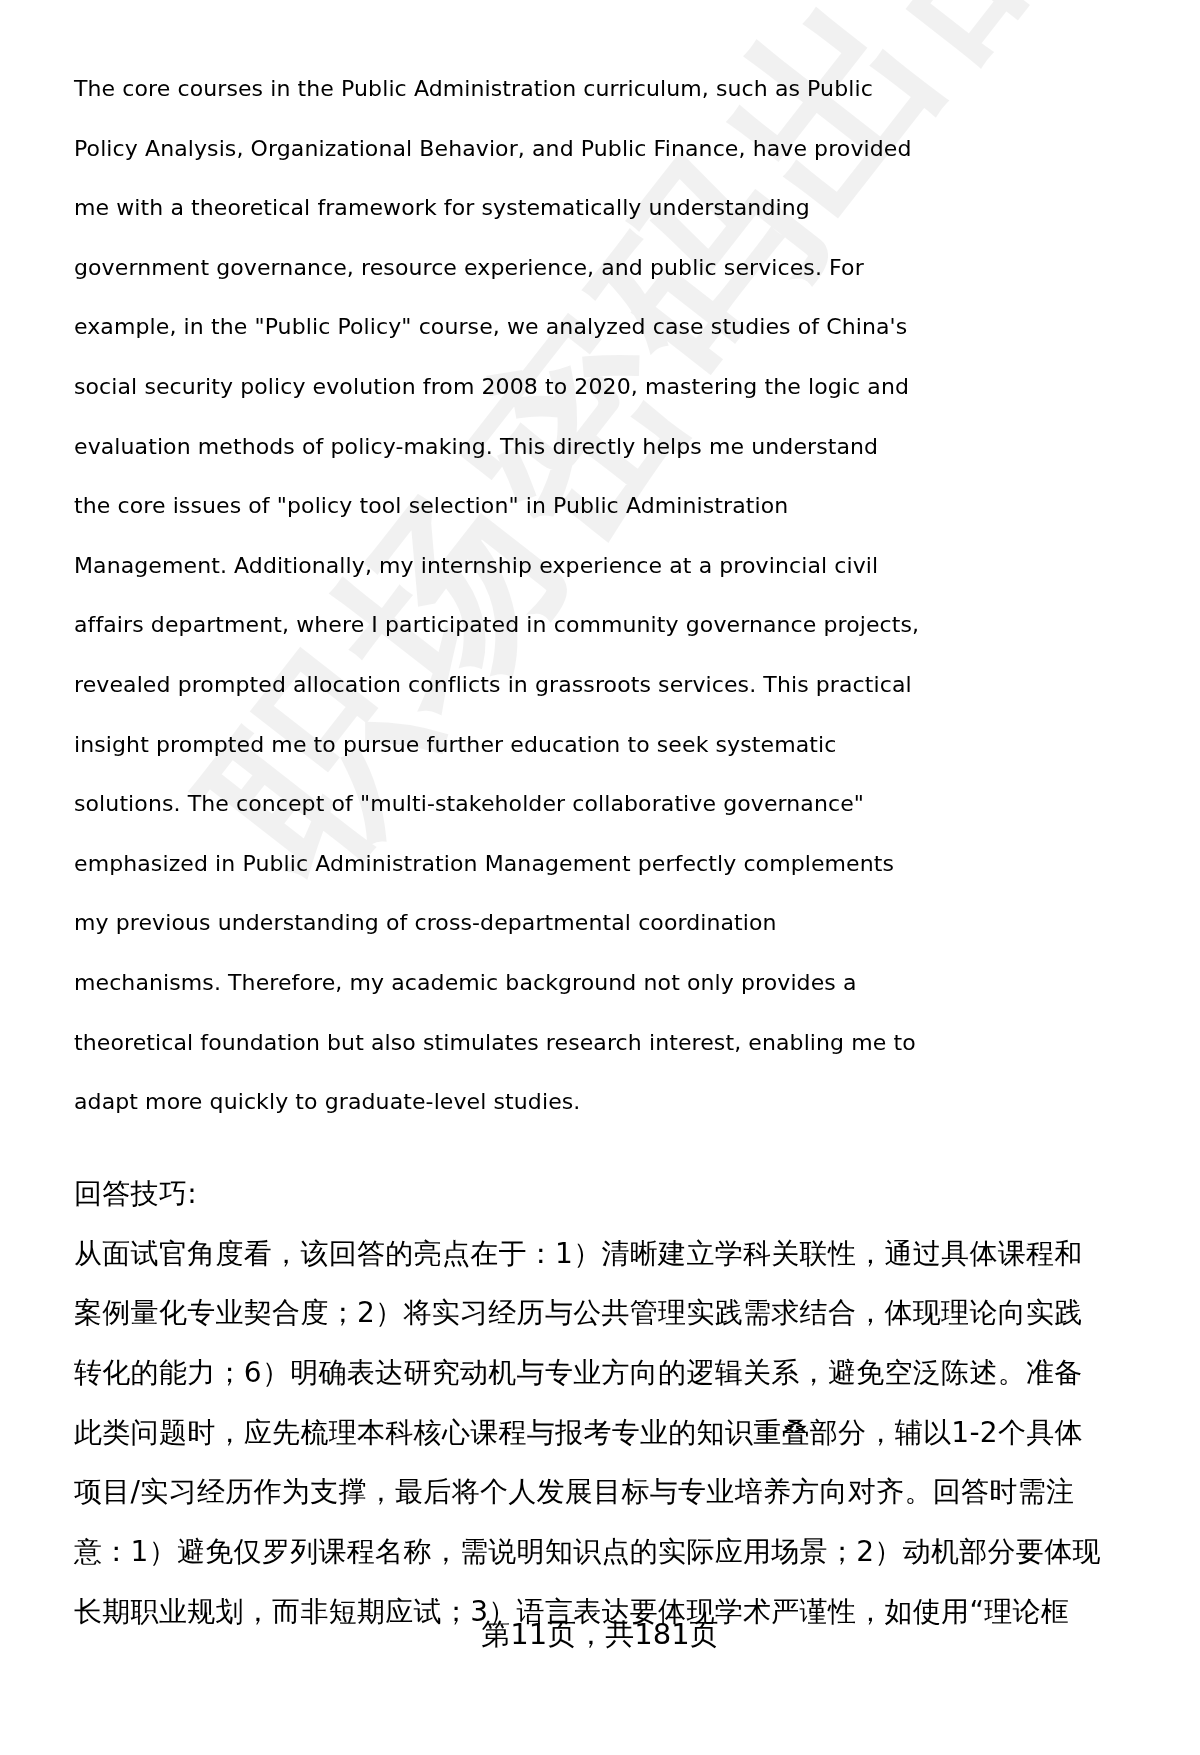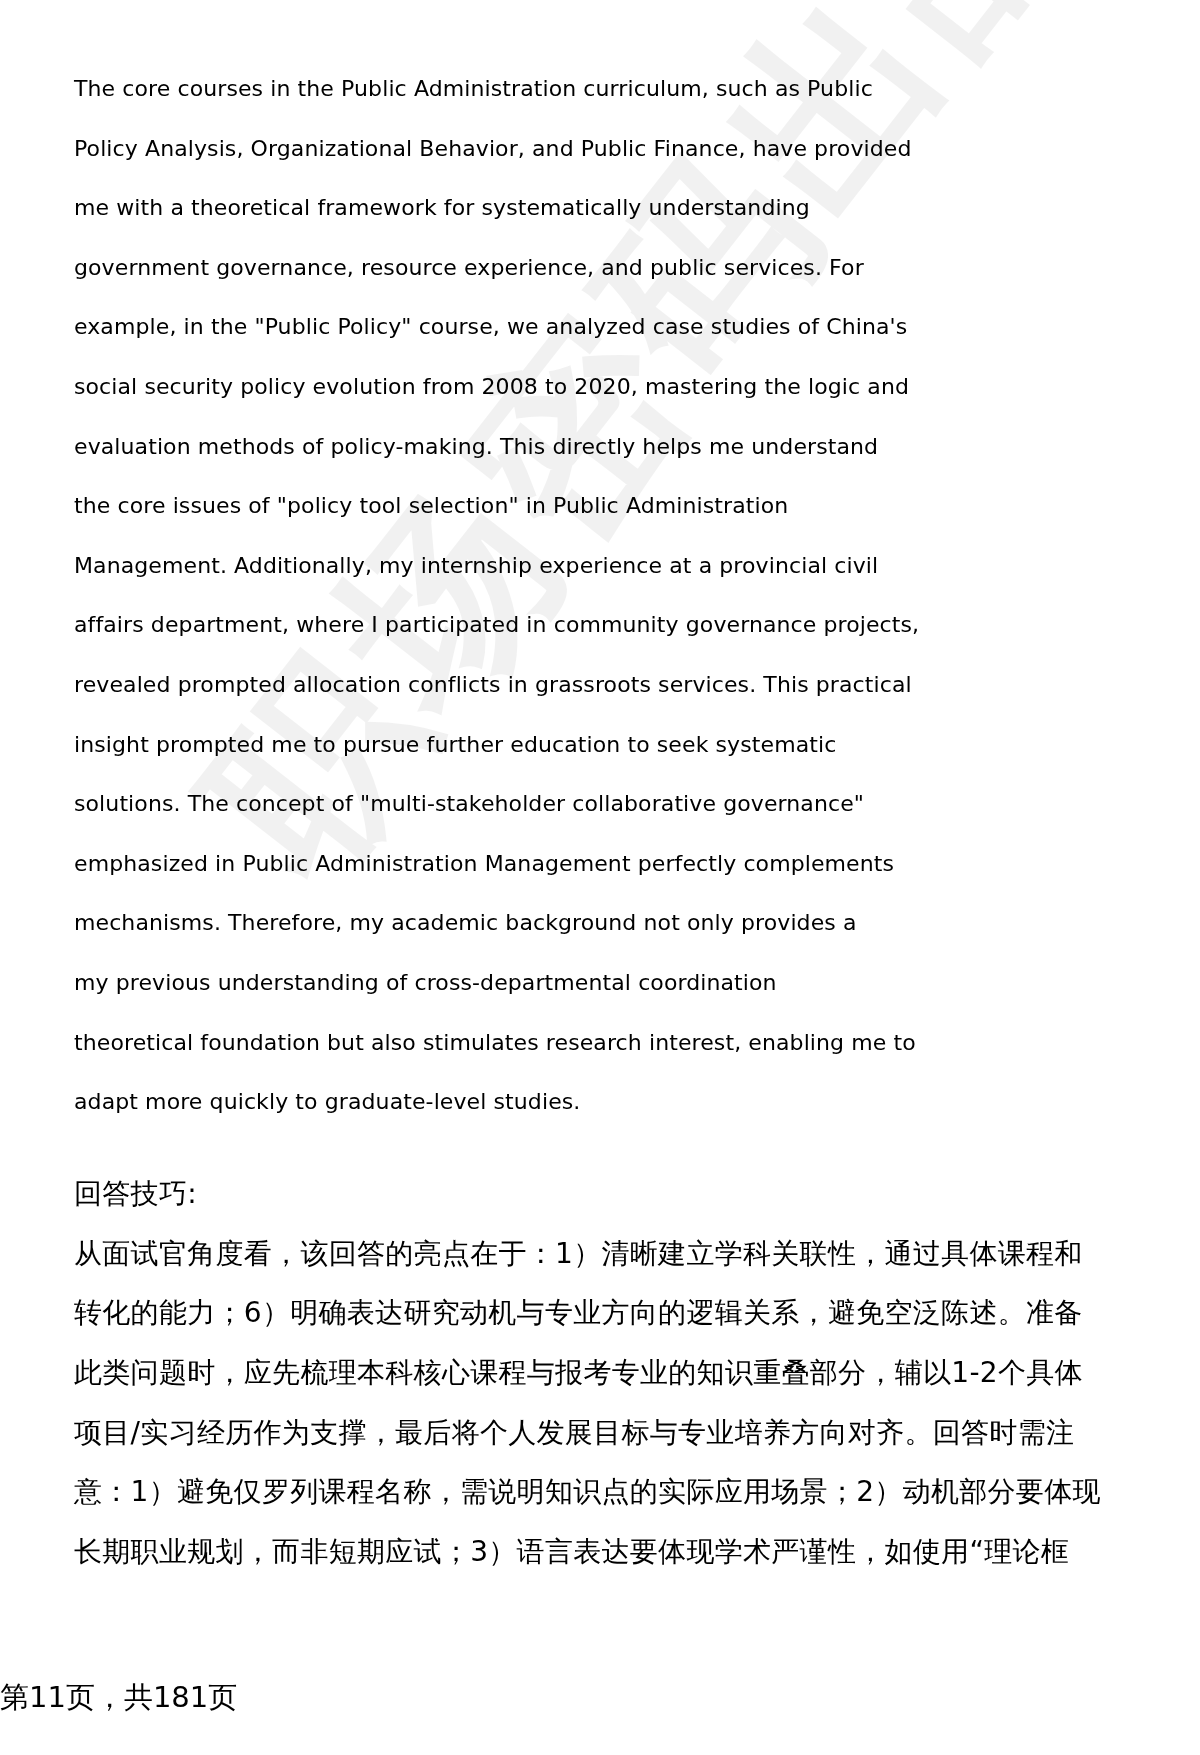--- a/index.html
+++ b/index.html
@@ -60,21 +60,22 @@
     height: 59.7px;
     line-height: 59.7px;
     font-size: 28px;
     white-space: nowrap;
     letter-spacing: 0.3px;
   }
   .footer {
     position: absolute;
     left: 0;
     width: 1200px;
-    top: 1677px;
+    top: 1614px;
+    text-align: center;
     font-size: 29px;
     line-height: 40px;
   }
 </style>
 </head>
 <body>
 
 <div class="page">
 
   <div class="watermark">职场密码出品</div>
@@ -87,29 +88,30 @@
     <div class="en-line">example, in the "Public Policy" course, we analyzed case studies of China's</div>
     <div class="en-line">social security policy evolution from 2008 to 2020, mastering the logic and</div>
     <div class="en-line">evaluation methods of policy-making. This directly helps me understand</div>
     <div class="en-line">the core issues of "policy tool selection" in Public Administration</div>
     <div class="en-line">Management. Additionally, my internship experience at a provincial civil</div>
     <div class="en-line">affairs department, where I participated in community governance projects,</div>
     <div class="en-line">revealed prompted allocation conflicts in grassroots services. This practical</div>
     <div class="en-line">insight prompted me to pursue further education to seek systematic</div>
     <div class="en-line">solutions. The concept of "multi-stakeholder collaborative governance"</div>
     <div class="en-line">emphasized in Public Administration Management perfectly complements</div>
+    <div class="en-line">my previous understanding of cross-departmental coordination</div>
     <div class="en-line">mechanisms. Therefore, my academic background not only provides a</div>
-    <div class="en-line">my previous understanding of cross-departmental coordination</div>
     <div class="en-line">theoretical foundation but also stimulates research interest, enabling me to</div>
     <div class="en-line">adapt more quickly to graduate-level studies.</div>
   </div>
 
   <div class="zh-block">
     <div class="zh-line">回答技巧:</div>
     <div class="zh-line">从面试官角度看，该回答的亮点在于：1）清晰建立学科关联性，通过具体课程和</div>
+    <div class="zh-line">案例量化专业契合度；2）将实习经历与公共管理实践需求结合，体现理论向实践</div>
     <div class="zh-line">转化的能力；6）明确表达研究动机与专业方向的逻辑关系，避免空泛陈述。准备</div>
     <div class="zh-line">此类问题时，应先梳理本科核心课程与报考专业的知识重叠部分，辅以1-2个具体</div>
     <div class="zh-line">项目/实习经历作为支撑，最后将个人发展目标与专业培养方向对齐。回答时需注</div>
     <div class="zh-line">意：1）避免仅罗列课程名称，需说明知识点的实际应用场景；2）动机部分要体现</div>
     <div class="zh-line">长期职业规划，而非短期应试；3）语言表达要体现学术严谨性，如使用“理论框</div>
   </div>
 
   <div class="footer">第11页，共181页</div>
 
 </div>

